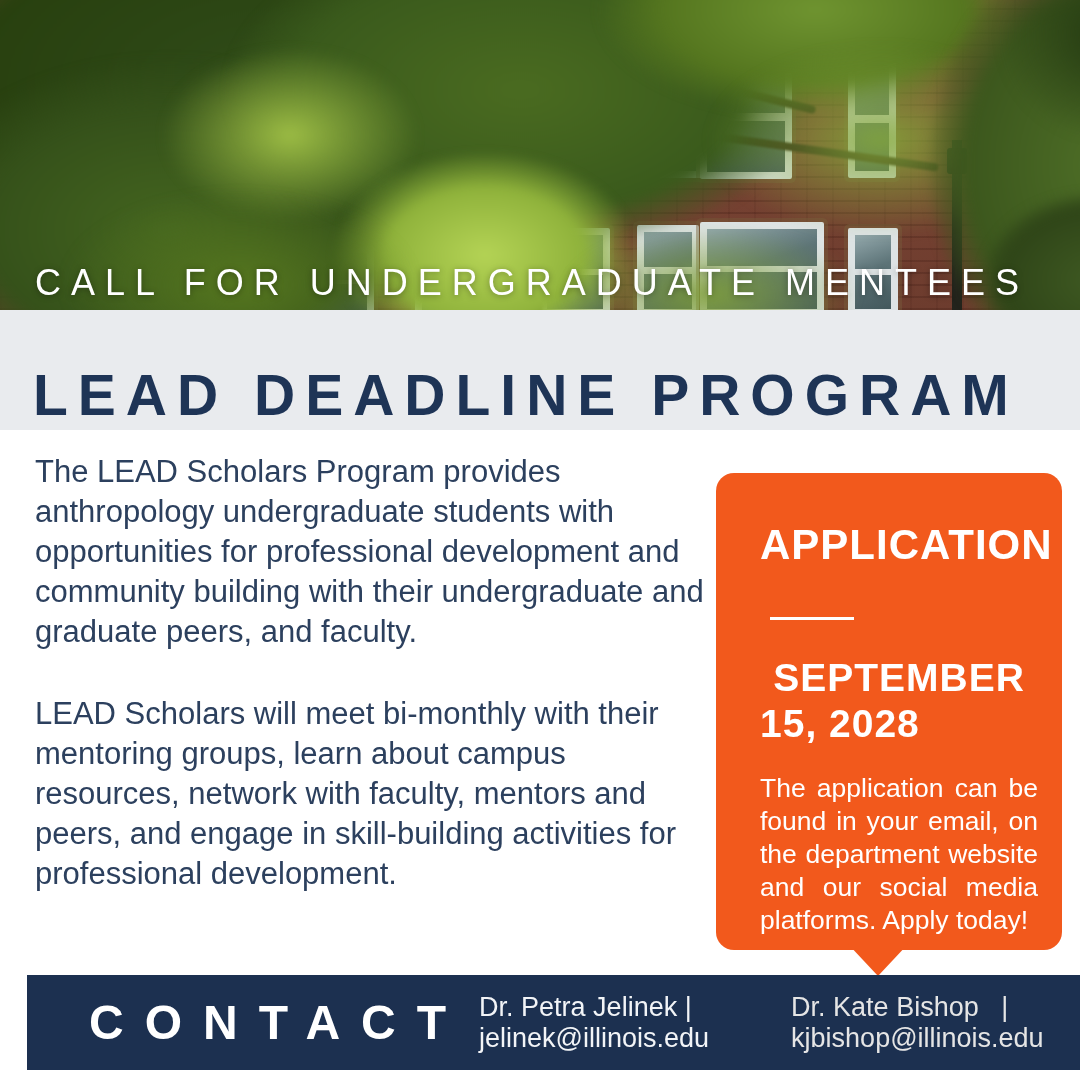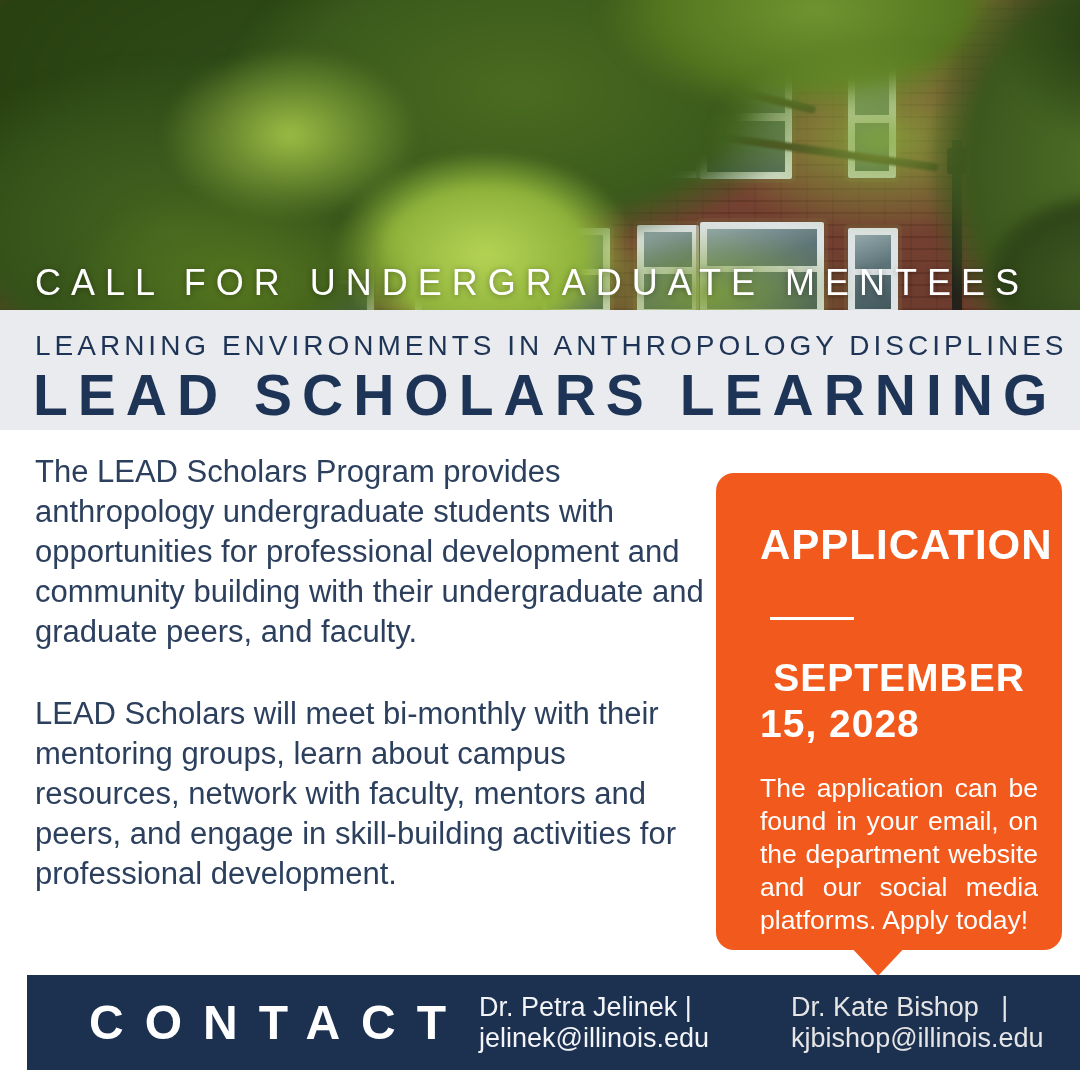--- a/index.html
+++ b/index.html
@@ -95,22 +95,21 @@
     <div class="blob" style="left:930px;top:-50px;width:340px;height:430px;background:radial-gradient(ellipse,#4d6d26 0%,#3c571d 55%,rgba(60,87,29,0) 75%);"></div>
     <div class="blob" style="left:1000px;top:-70px;width:220px;height:210px;background:radial-gradient(ellipse,#243a12 0%,rgba(36,58,18,0) 72%);"></div>
     <div class="blob" style="left:985px;top:195px;width:230px;height:170px;background:radial-gradient(ellipse,#3f5a22 0%,#2f4518 60%,rgba(47,69,24,0) 78%);"></div>
     <div class="blob" style="left:560px;top:225px;width:300px;height:140px;background:radial-gradient(ellipse,rgba(127,159,57,.9) 0%,rgba(127,159,57,0) 70%);"></div>
     <div class="blob" style="left:60px;top:190px;width:360px;height:190px;background:radial-gradient(ellipse,#55761f 0%,rgba(85,118,31,0) 70%);"></div>
 
     <div class="hero-eyebrow">CALL FOR UNDERGRADUATE MENTEES</div>
   </div>
 
   <div class="band">
-    <div class="band-sub">LEARNING ENVIRONMENTS IN ANTHROPOLOGY DISCIPLINES</div>
-    <div class="band-title">LEAD SCHOLARS LEARNING</div>
+    <div class="band-title">LEAD DEADLINE PROGRAM</div>
   </div>
 
   <div class="body-area">
     <div class="paragraphs">
       <p>The LEAD Scholars Program provides anthropology undergraduate students with opportunities for professional development and community building with their undergraduate and graduate peers, and faculty.</p>
       <p>LEAD Scholars will meet bi-monthly with their mentoring groups, learn about campus resources, network with faculty, mentors and peers, and engage in skill-building activities for professional development.</p>
     </div>
 
     <div class="card">
       <div class="card-h1">APPLICATION</div>

